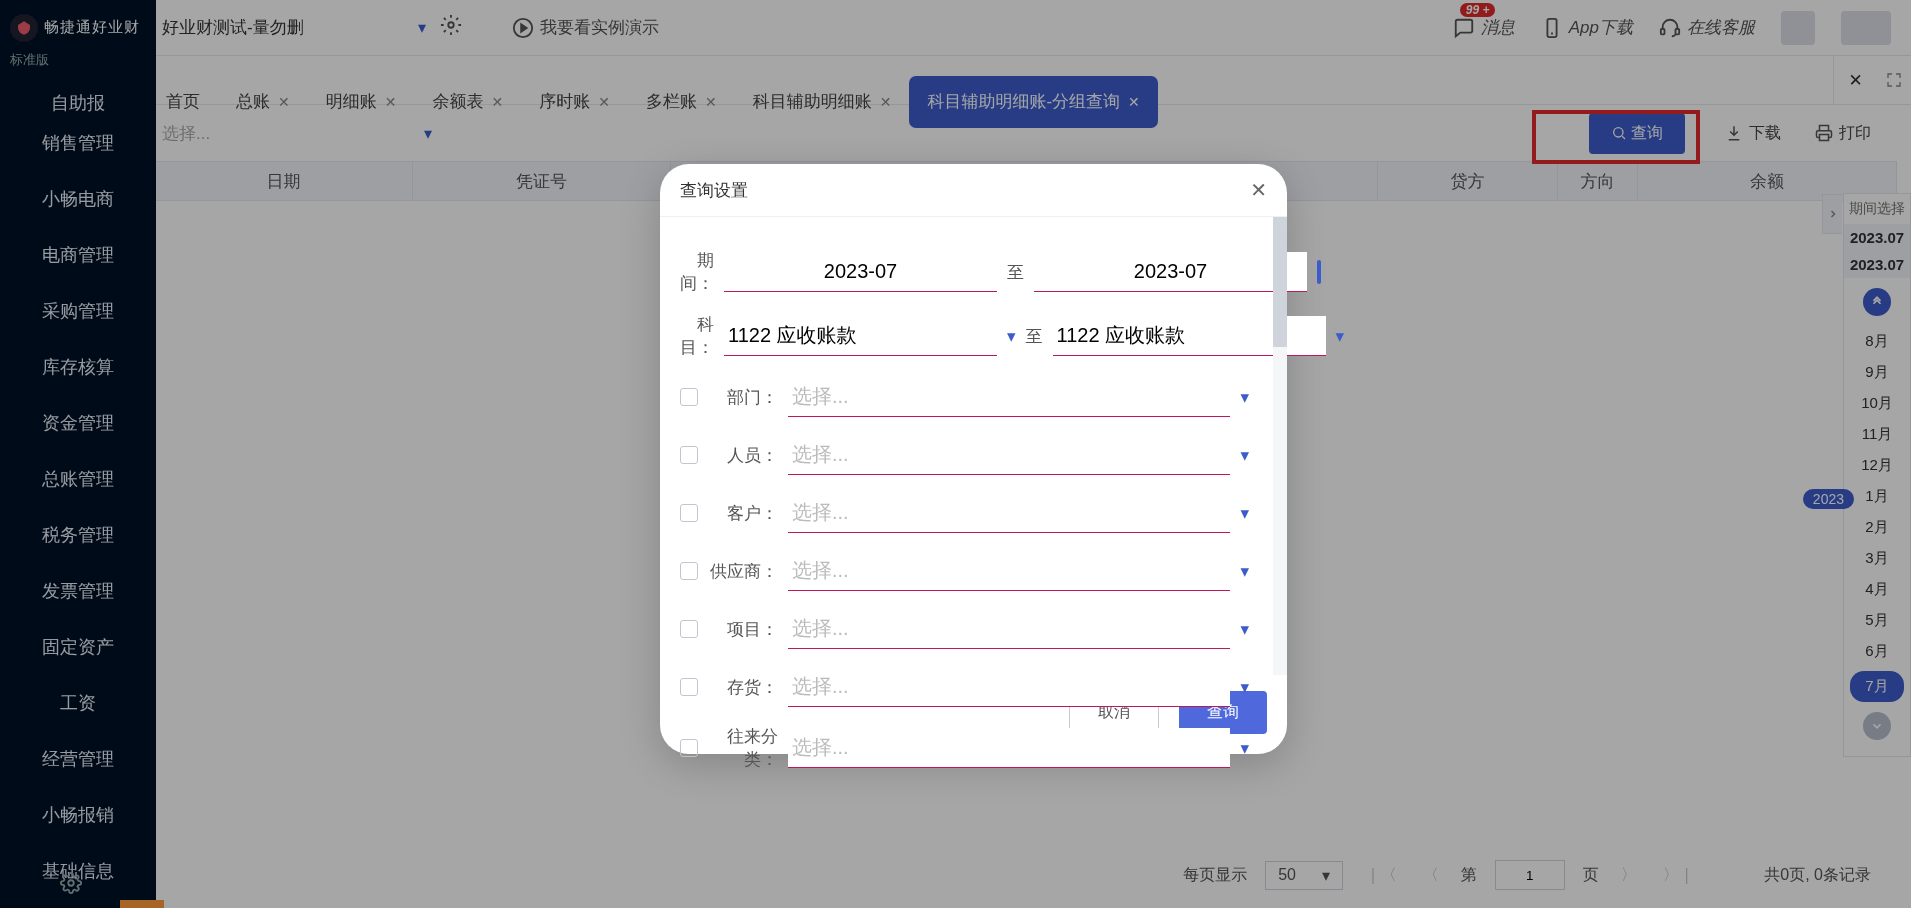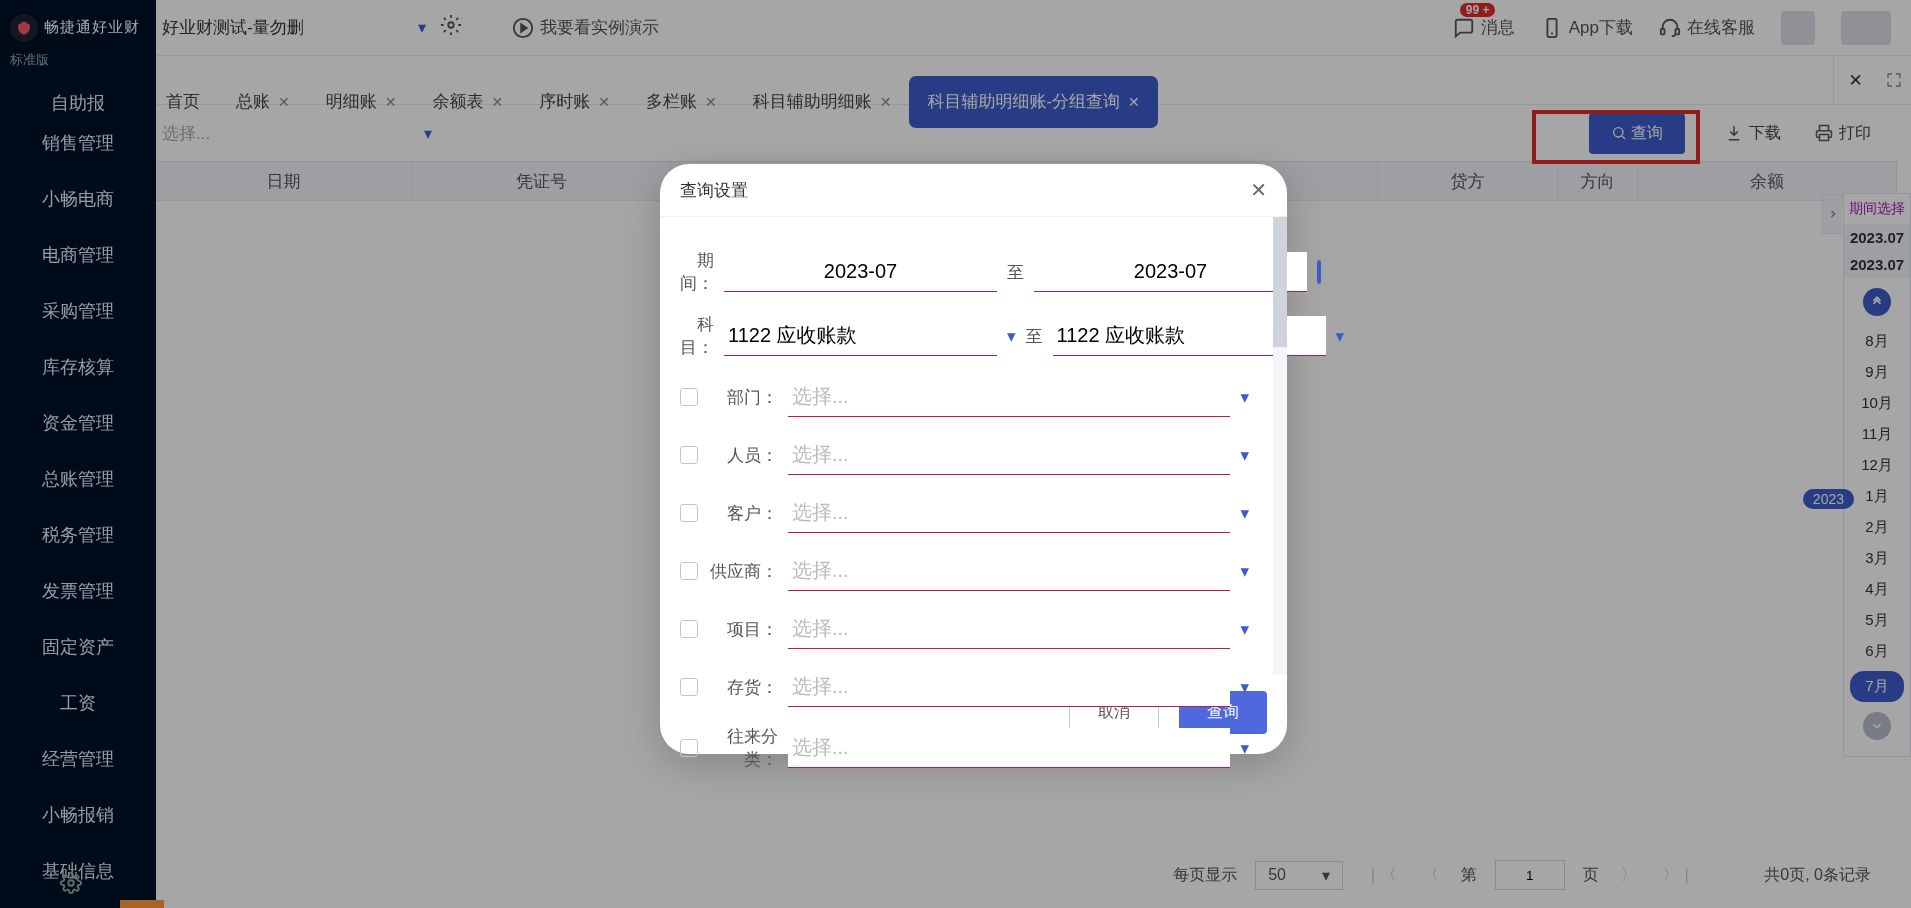--- a/index.html
+++ b/index.html
@@ -18,21 +18,21 @@
   .nav-item.truncated { height:28px; align-items:flex-end; }
   .gear-row { position:absolute; bottom:10px; left:0; width:142px; height:30px; display:flex; align-items:center; justify-content:center; }
   .bottom-strip { position:absolute; bottom:0; left:120px; width:44px; height:8px; background:#ff9a3c; z-index:6; }
 
   
   .topbar { position:absolute; left:142px; top:0; right:0; height:55px; display:flex; align-items:center; padding:0 20px; z-index:4; }
   .entity { width:300px; display:flex; align-items:center; gap:14px; color:#333; font-size:17px; }
   .caret-blue { color:#3c5ccb; font-size:16px; }
   .gear-top svg { stroke:#555; }
   .demo-link { margin-left:50px; display:flex; align-items:center; gap:6px; color:#555; cursor:pointer; }
-  .top-right { margin-left:auto; display:flex; align-items:center; gap:26px; }
+  .top-right { margin-left:auto; display:flex; align-items:center; gap:26px;font-style:italic; }
   .icon-text { display:flex; align-items:center; gap:6px; color:#555; position:relative; cursor:pointer; }
   .badge99 { position:absolute; top:-13px; left:7px; background:#e02a2a; color:#fff; font-size:12px; padding:0 6px; border-radius:8px; font-weight:bold; }
   .avatar { width:34px; height:34px; background:#dcdfe6; border-radius:4px; }
   .avatar.big { width:50px; }
 
   
   .tabs { position:absolute; left:142px; top:55px; right:0; height:50px; display:flex; align-items:center; padding-left:6px; border-top:1px solid #e5e9f0; border-bottom:1px solid #e5e9f0; background:#fff; z-index:4; }
   .tab { display:flex; align-items:center; padding:0 18px; height:52px; gap:8px; color:#444; cursor:pointer; position:relative; font-size:17px;margin-top:43px; }
   .tab .x { color:#888; font-size:14px; }
   .tab.active { background:#3c5ccb; color:#fff;border-radius:7px; }
@@ -47,30 +47,30 @@
   .btn-query { background:#3c5ccb; color:#fff; padding:10px 22px; border-radius:4px; display:flex; align-items:center; gap:4px; cursor:pointer; font-size:16px; }
   .highlight-box { position:absolute; border:4px solid #e02a2a; z-index:20; pointer-events:none; }
   .action-link { display:flex; align-items:center; gap:6px; cursor:pointer; font-size:16px; color:#444; }
   .table-head { display:flex; height:40px; background:#f3f5fa; border:1px solid #e2e6ef; margin:0 14px 0 12px; }
   .th { border-right:1px solid #e2e6ef; display:flex; align-items:center; justify-content:center; color:#555; }
   .th:last-child { border-right:none; }
 
   
   .period-panel { position:absolute; right:0; top:193px; width:68px; border:1px solid #e2e6ef; background:#fff; z-index:6; padding-bottom:6px; }
   .period-tab { position:absolute; right:68px; top:0; width:20px; height:40px; background:#f3f5fa; border:1px solid #e2e6ef; border-right:none; display:flex; align-items:center; justify-content:center; }
-  .pp-title { font-size:14px; text-align:center; padding:6px 0; color:#a21caf; }
+  .pp-title { font-size:14px; text-align:center; padding:6px 0; color:#737373; }
   .pp-year { font-size:15px; font-weight:bold; padding:5px 0; text-align:center; background:#f3f5fa; }
   .pp-circle { width:28px; height:28px; border-radius:50%; background:#3c5ccb; margin:10px auto; display:flex; align-items:center; justify-content:center; }
   .pp-month { text-align:center; padding:6px 0; font-size:15px; }
   .pp-month.sel { background:#3c5ccb; color:#fff; border-radius:14px; margin:4px 6px; }
   .pp-badge-year { background:#3c5ccb; color:#fff; font-size:14px; border-radius:14px; padding:2px 10px; position:absolute; right:56px; }
 
   
   .pager { position:absolute; bottom:18px; right:40px; display:flex; align-items:center; gap:18px; font-size:16px; color:#555; }
-  .page-select { border:1px solid #d0d4de; padding:4px 12px; display:flex; align-items:center; gap:36px; }
+  .page-select { border:1px solid #d0d4de; padding:4px 12px; display:flex; align-items:center; gap:26px; }
   .page-btn { color:#bbb; cursor:pointer; padding:0 4px; }
   .page-input { border:1px solid #d0d4de; width:70px; height:30px; text-align:center; }
 
   
   .modal { position:absolute; left:660px; top:164px; width:627px; background:#fff; z-index:50; box-shadow:0 10px 40px rgba(0,0,0,.2);border-radius:29px; }
   .modal-head { display:flex; align-items:center; justify-content:space-between; padding:14px 20px; border-bottom:1px solid #eef0f5; }
   .modal-body { padding:16px 14px 4px 20px; position:relative; height:458px; }
   .scroll-gutter { position:absolute; right:0; top:0; bottom:0; width:14px; background:#f5f6f8; }
   .scroll-thumb { position:absolute; right:0; top:0; width:14px; height:130px; background:#cfd4dc; }
   .m-row { display:flex; align-items:center; margin-bottom:18px; gap:10px;margin-top:16px; }

